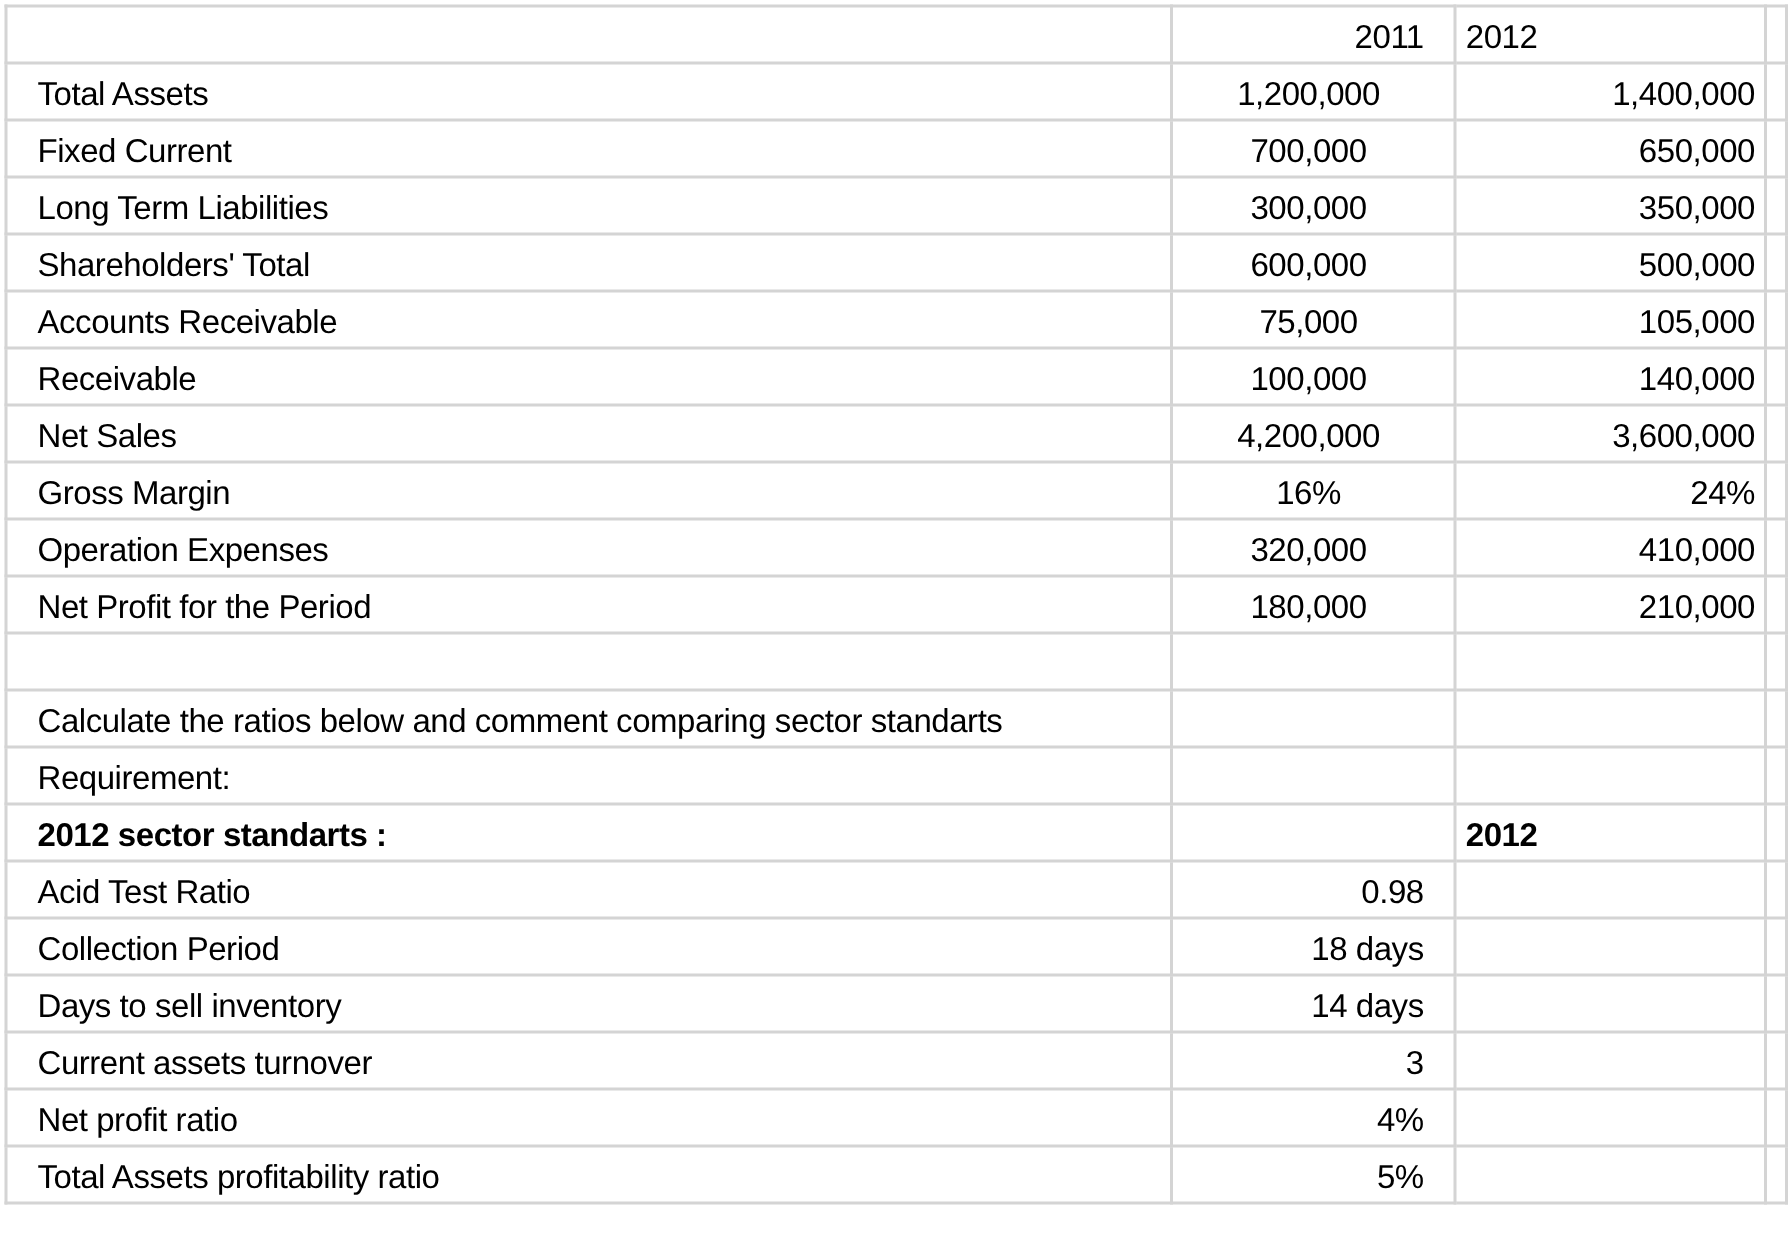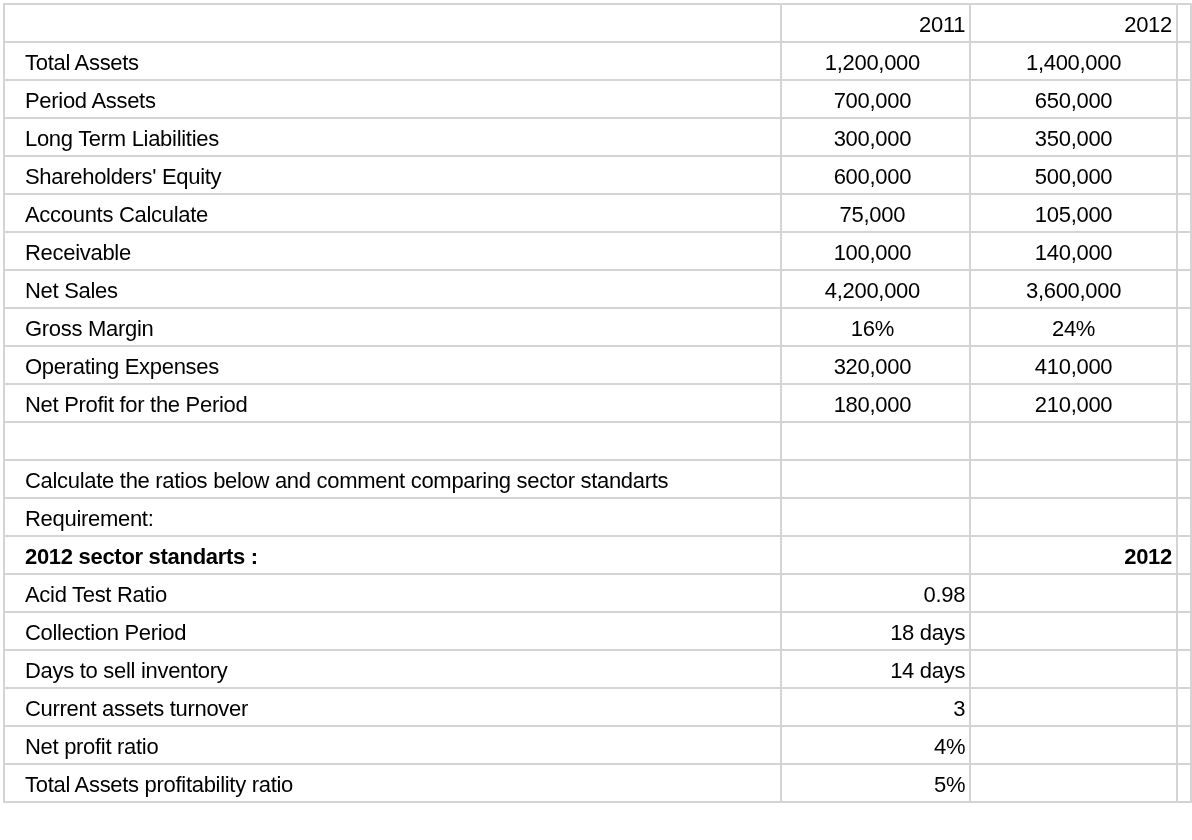--- a/index.html
+++ b/index.html
@@ -3,23 +3,23 @@
 <meta charset="utf-8">
 <style>
   html, body { margin: 0; padding: 0; background: #ffffff; }
   body { width: 1192px; height: 840px; overflow: hidden; position: relative;
          font-family: "Liberation Sans", "DejaVu Sans", sans-serif; color: #000; }
   .sheet { position: absolute; left: 3px; top: 3px; border-collapse: collapse; table-layout: fixed; }
   .sheet td { border: 2px solid #d4d4d4; height: 34px; padding: 0 6px; font-size: 22px;
               white-space: nowrap; overflow: visible; box-sizing: border-box; vertical-align: bottom; line-height: 32px; letter-spacing: -0.3px; }
   .sheet td.lbl { text-align: left; padding-left: 20px; }
   .sheet td.num { text-align: center; padding-right: 12px; }
-  .sheet td.num2 { text-align: center; padding-right: 6px; }
-  .sheet td.hdr { text-align: right; padding-right: 4px; }
-  .sheet td.hdr2 { text-align: right; padding-right: 4px; }
+  .sheet td.num2 { text-align: right; padding-right: 6px; }
+  .sheet td.hdr { text-align: right; padding-right: 20px; }
+  .sheet td.hdr2 { text-align: left; padding-right: 4px; }
   .bold { font-weight: bold; }
   col.c1 { width: 780px; } col.c2 { width: 192px; } col.c3 { width: 210px; } col.c4 { width: 10px; }
   .sheet tr { height: 38px; }
 </style>
 </head>
 <body>
 
 <table class="sheet">
   <colgroup>
       <col class="c1">
@@ -34,39 +34,39 @@
       <td class="hdr2">2012</td>
       <td></td>
     </tr>
   <tr>
         <td class="lbl">Total Assets</td>
         <td class="num">1,200,000</td>
         <td class="num2">1,400,000</td>
         <td class=""></td>
       </tr>
       <tr>
-        <td class="lbl">Period Assets</td>
+        <td class="lbl">Fixed Current</td>
         <td class="num">700,000</td>
         <td class="num2">650,000</td>
         <td class=""></td>
       </tr>
       <tr>
         <td class="lbl">Long Term Liabilities</td>
         <td class="num">300,000</td>
         <td class="num2">350,000</td>
         <td class=""></td>
       </tr>
       <tr>
-        <td class="lbl">Shareholders' Equity</td>
+        <td class="lbl">Shareholders' Total</td>
         <td class="num">600,000</td>
         <td class="num2">500,000</td>
         <td class=""></td>
       </tr>
       <tr>
-        <td class="lbl">Accounts Calculate</td>
+        <td class="lbl">Accounts Receivable</td>
         <td class="num">75,000</td>
         <td class="num2">105,000</td>
         <td class=""></td>
       </tr>
       <tr>
         <td class="lbl">Receivable</td>
         <td class="num">100,000</td>
         <td class="num2">140,000</td>
         <td class=""></td>
       </tr>
@@ -76,21 +76,21 @@
         <td class="num2">3,600,000</td>
         <td class=""></td>
       </tr>
       <tr>
         <td class="lbl">Gross Margin</td>
         <td class="num">16%</td>
         <td class="num2">24%</td>
         <td class=""></td>
       </tr>
       <tr>
-        <td class="lbl">Operating Expenses</td>
+        <td class="lbl">Operation Expenses</td>
         <td class="num">320,000</td>
         <td class="num2">410,000</td>
         <td class=""></td>
       </tr>
       <tr>
         <td class="lbl">Net Profit for the Period</td>
         <td class="num">180,000</td>
         <td class="num2">210,000</td>
         <td class=""></td>
       </tr>

